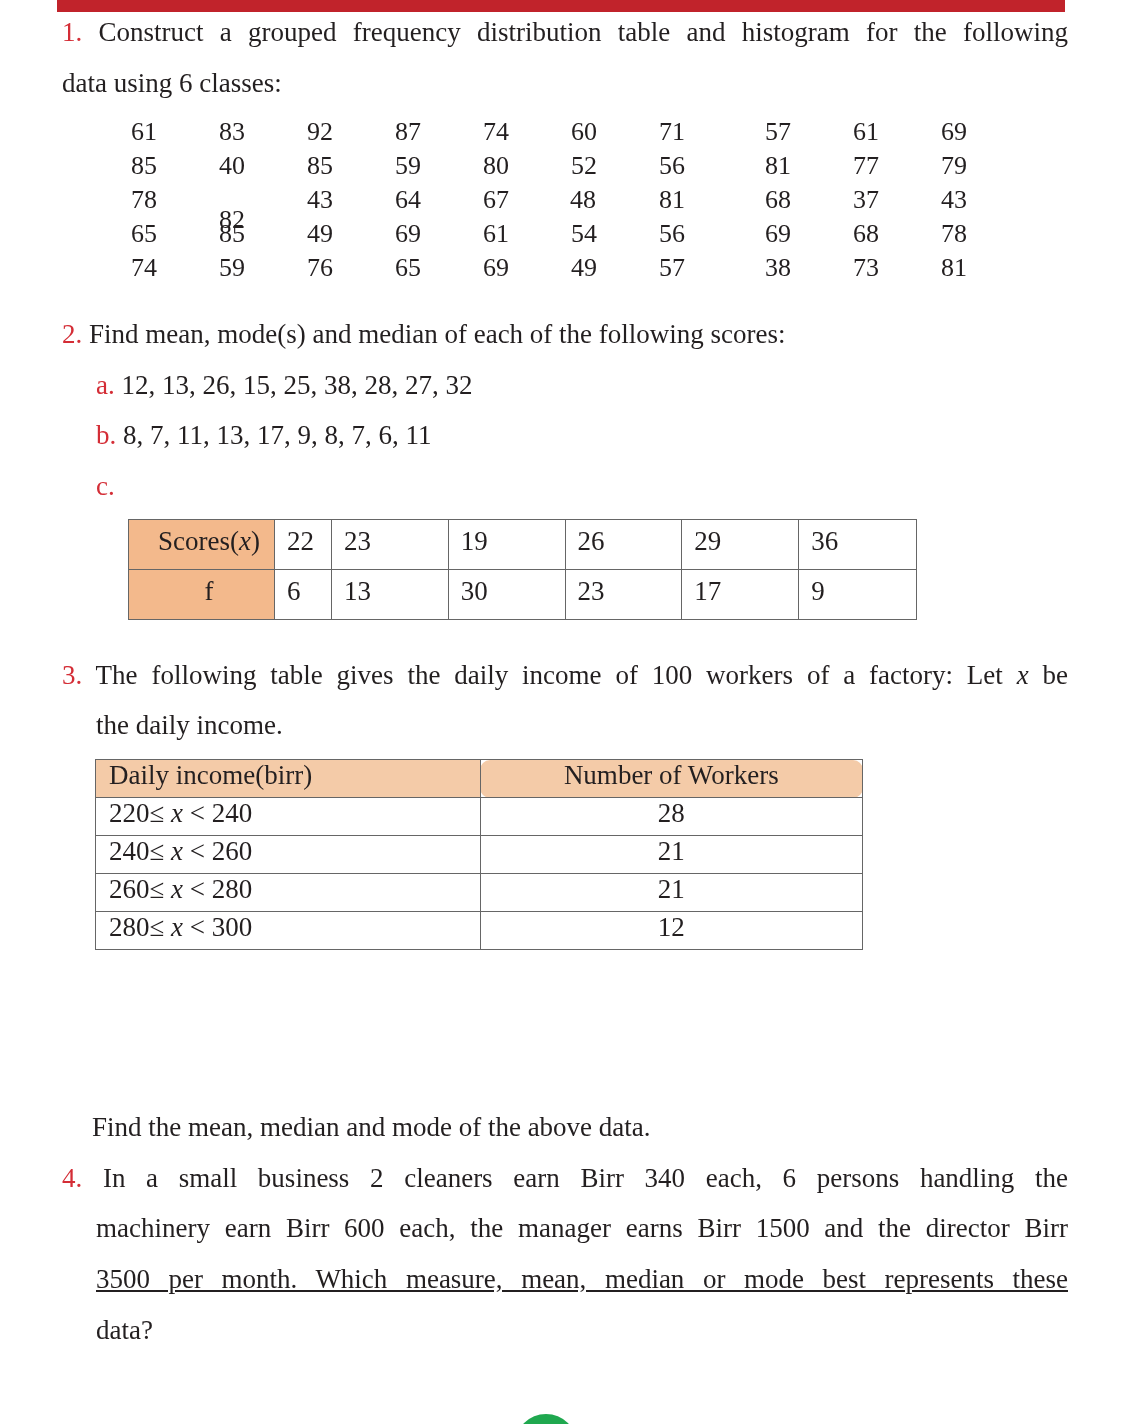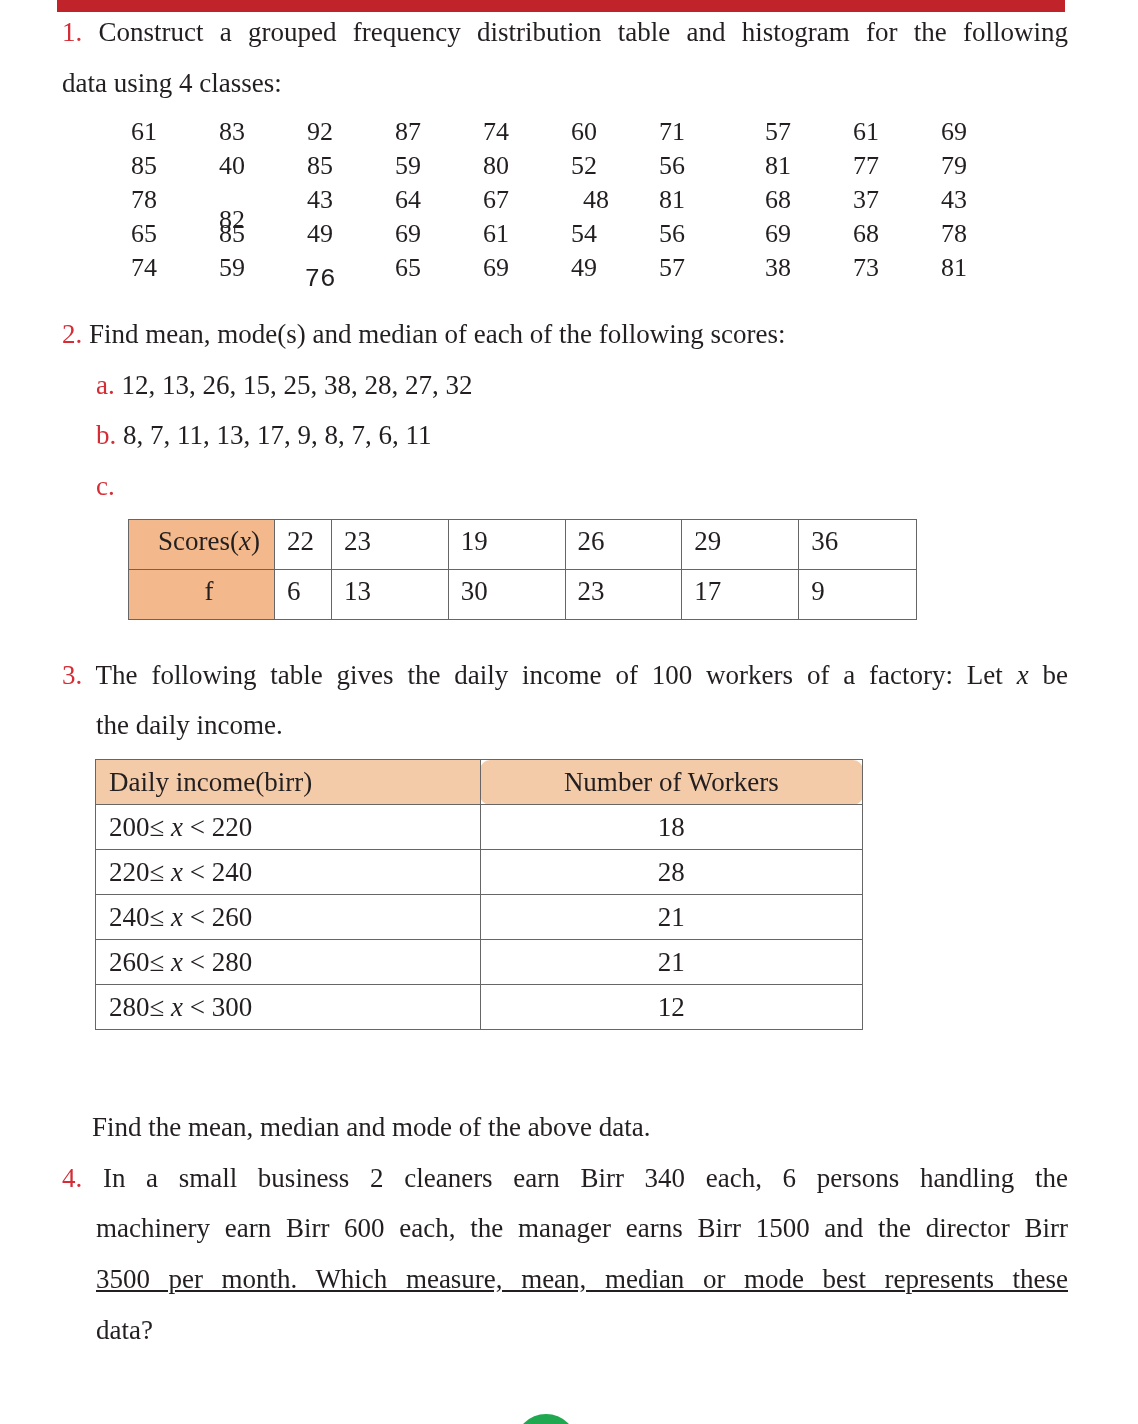--- a/index.html
+++ b/index.html
@@ -11,34 +11,34 @@
   .topbar { position: absolute; left: 57px; top: 0; width: 1008px; height: 12px; background: #c1232b; }
   .txt { position: absolute; font-size: 27px; line-height: 32px; white-space: nowrap; }
   .num { color: #d42d36; }
   .just { white-space: normal; text-align: justify; text-align-last: justify; }
   .data-grid { position: absolute; left: 0; top: 0; }
   .dcell { position: absolute; font-size: 26px; line-height: 30px; width: 50px; text-align: center; }
   table { border-collapse: collapse; position: absolute; }
   td { border: 1.5px solid #666; font-size: 27px; padding: 0; vertical-align: top; }
   .scores td { height: 50px; padding-left: 12px; padding-top: 6px; box-sizing: border-box; }
   .scores td.hdr { background: #f3b98c; text-align: center; padding-left: 15px; }
-  .income td { height: 45px; padding-top: 7px; box-sizing: border-box; font-family: Liberation Serif, serif; }
+  .income td { height: 38px; padding-top: 0; box-sizing: border-box; font-family: Liberation Serif, serif; }
   .income td.c1 { padding-left: 13px; }
   .income td.c2 { text-align: center; border-radius: 10px; }
   .income tr.head td { background: #f4cba8; }
   i.var { font-style: italic; }
   .green { position: absolute; left: 515px; top: 1414px; width: 62px; height: 62px; border-radius: 50%; background: #1fa84f; }
 </style>
 </head>
 <body>
 
 <div class="topbar"></div>
 
 <div class="txt just" style="left:62px; top:16px; width:1006px;"><span class="num">1.</span> <span>Construct a grouped frequency distribution table and histogram for the following</span></div>
-<div class="txt" style="left:62px; top:67px;">data using 4 classes:</div>
+<div class="txt" style="left:62px; top:67px;">data using 6 classes:</div>
 
 <div id="dataGrid" class="data-grid">
     <div class="dcell" style="left: 119px; top: 117px;">61</div>
     <div class="dcell" style="left: 207px; top: 117px;">83</div>
     <div class="dcell" style="left: 295px; top: 117px;">92</div>
     <div class="dcell" style="left: 383px; top: 117px;">87</div>
     <div class="dcell" style="left: 471px; top: 117px;">74</div>
     <div class="dcell" style="left: 559px; top: 117px;">60</div>
     <div class="dcell" style="left: 647px; top: 117px;">71</div>
     <div class="dcell" style="left: 753px; top: 117px;">57</div>
@@ -52,38 +52,38 @@
     <div class="dcell" style="left: 559px; top: 151px;">52</div>
     <div class="dcell" style="left: 647px; top: 151px;">56</div>
     <div class="dcell" style="left: 753px; top: 151px;">81</div>
     <div class="dcell" style="left: 841px; top: 151px;">77</div>
     <div class="dcell" style="left: 929px; top: 151px;">79</div>
     <div class="dcell" style="left: 119px; top: 185px;">78</div>
     <div class="dcell" style="left: 207px; top: 185px; margin-top: 20px;">82</div>
     <div class="dcell" style="left: 295px; top: 185px;">43</div>
     <div class="dcell" style="left: 383px; top: 185px; font-family: Liberation Serif, serif;">64</div>
     <div class="dcell" style="left: 471px; top: 185px;">67</div>
-    <div class="dcell" style="left: 571px; top: 185px;">48</div>
+    <div class="dcell" style="left: 546px; top: 185px; text-align: right;">48</div>
     <div class="dcell" style="left: 647px; top: 185px;">81</div>
     <div class="dcell" style="left: 753px; top: 185px;">68</div>
     <div class="dcell" style="left: 841px; top: 185px;">37</div>
     <div class="dcell" style="left: 929px; top: 185px;">43</div>
     <div class="dcell" style="left: 119px; top: 219px;">65</div>
     <div class="dcell" style="left: 207px; top: 219px;">85</div>
     <div class="dcell" style="left: 295px; top: 219px;">49</div>
     <div class="dcell" style="left: 383px; top: 219px;">69</div>
     <div class="dcell" style="left: 471px; top: 219px;">61</div>
     <div class="dcell" style="left: 559px; top: 219px;">54</div>
     <div class="dcell" style="left: 647px; top: 219px;">56</div>
     <div class="dcell" style="left: 753px; top: 219px;">69</div>
     <div class="dcell" style="left: 841px; top: 219px;">68</div>
     <div class="dcell" style="left: 929px; top: 219px;">78</div>
     <div class="dcell" style="left: 119px; top: 253px;">74</div>
     <div class="dcell" style="left: 207px; top: 253px;">59</div>
-    <div class="dcell" style="left: 295px; top: 264px; font-family: Liberation Mono, monospace;">76</div>
+    <div class="dcell" style="left: 295px; top: 253px;">76</div>
     <div class="dcell" style="left: 383px; top: 253px;">65</div>
     <div class="dcell" style="left: 471px; top: 253px;">69</div>
     <div class="dcell" style="left: 559px; top: 253px;">49</div>
     <div class="dcell" style="left: 647px; top: 253px;">57</div>
     <div class="dcell" style="left: 753px; top: 253px;">38</div>
     <div class="dcell" style="left: 841px; top: 253px;">73</div>
     <div class="dcell" style="left: 929px; top: 253px;">81</div>
   </div>
 
 <div class="txt" style="left:62px; top:318px;"><span class="num">2.</span> <span>Find mean, mode(s) and median of each of the following scores:</span></div>
@@ -130,24 +130,20 @@
   <colgroup>
       <col style="width:385px">
       <col style="width:383px">
     </colgroup>
   <tbody>
       <tr class="head">
     <td class="c1">Daily income(birr)</td>
     <td class="c2">Number of Workers</td>
   </tr>
   <tr>
-    <td class="c1"><span>200≤ </span><i class="var">x</i><span> &lt; 220</span></td>
-    <td class="c2">18</td>
-  </tr>
-  <tr>
     <td class="c1"><span>220≤ </span><i class="var">x</i><span> &lt; 240</span></td>
     <td class="c2">28</td>
   </tr>
   <tr>
     <td class="c1"><span>240≤ </span><i class="var">x</i><span> &lt; 260</span></td>
     <td class="c2">21</td>
   </tr>
   <tr>
     <td class="c1"><span>260≤ </span><i class="var">x</i><span> &lt; 280</span></td>
     <td class="c2">21</td>

